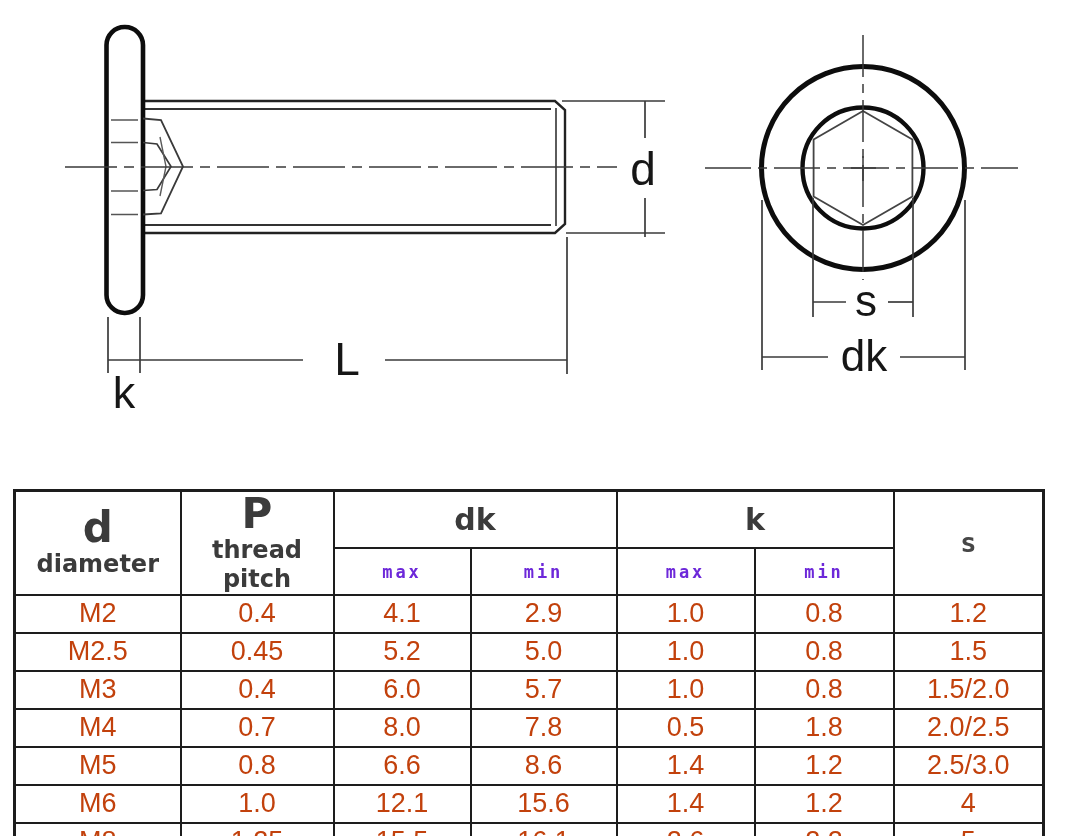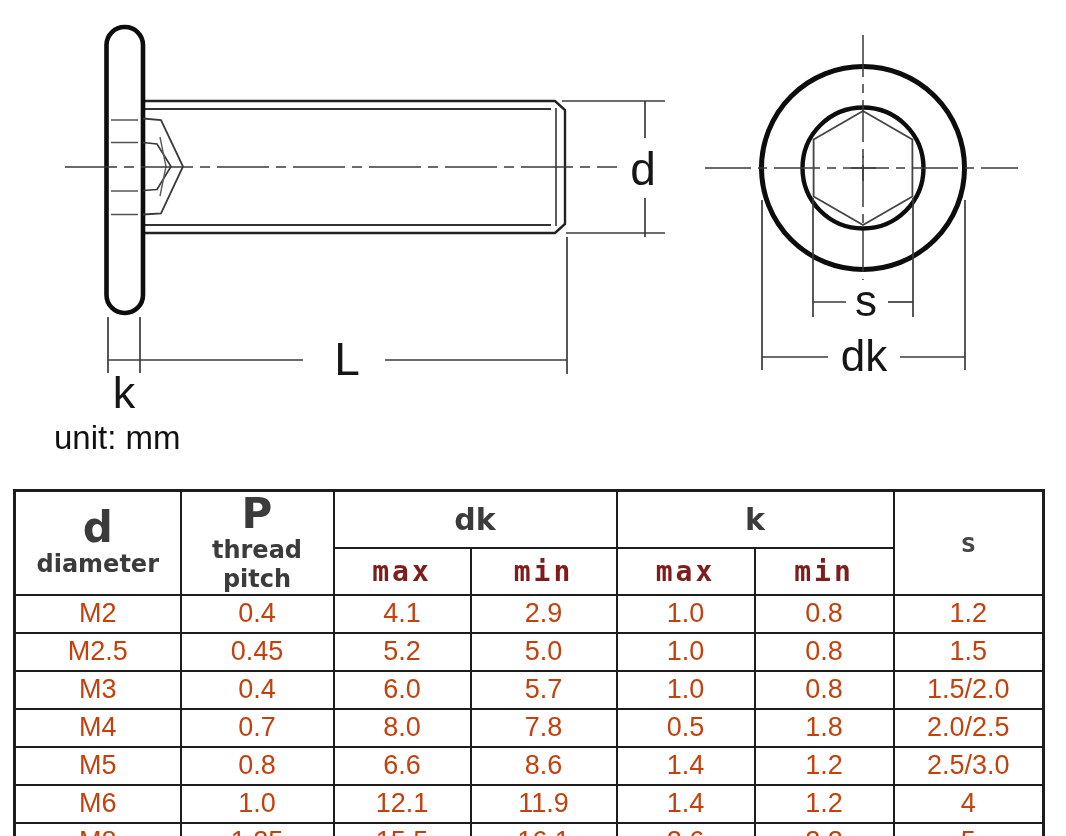--- a/index.html
+++ b/index.html
@@ -9,22 +9,22 @@
   .dim-label{font-family:"Liberation Sans",sans-serif;fill:#161616;}
   .unit-label{position:absolute;left:54px;top:419px;font-size:33px;color:#111;
               font-family:"Liberation Sans",sans-serif;}
   table.spec{position:absolute;left:13px;top:489px;width:1029px;border-collapse:collapse;
              table-layout:fixed;background:#fff;border:3px solid #1d1d1d;}
   table.spec th,table.spec td{border:2px solid #1d1d1d;text-align:center;vertical-align:middle;
              padding:0;overflow:hidden;}
   .hdr-sym{font-family:"DejaVu Sans",sans-serif;font-size:42px;line-height:1.05;color:#3b3b3b;}
   .hdr-sub{font-family:"DejaVu Sans",sans-serif;font-size:24px;line-height:1.2;color:#3b3b3b;}
   .hdr-group{font-family:"DejaVu Sans",sans-serif;font-size:30px;color:#3b3b3b;height:45px;}
-  .hdr-mm{font-family:"DejaVu Sans Mono",monospace;font-weight:bold;font-size:28px;
-          letter-spacing:3px;color:#7f1d1d;height:36px;margin-left:13px;}
+  .hdr-mm{font-family:"DejaVu Sans Mono",monospace;font-weight:bold;font-size:17px;
+          letter-spacing:3px;color:#6d28d9;height:36px;margin-left:13px;}
   .hdr-s{font-family:"DejaVu Sans Mono",monospace;font-weight:bold;font-size:27px;color:#474747;}
   tbody.spec-body td{font-size:27px;color:#c2410c;height:36px;font-family:"Liberation Sans",sans-serif;}
 </style>
 </head>
 <body>
 
 <div class="stage">
 
   <svg class="drawing" width="1066" height="478" viewBox="0 0 1066 478">
 
@@ -87,21 +87,20 @@
       <g stroke="#3a3a3a" stroke-width="1.7">
         <line x1="762" y1="200" x2="762" y2="370"></line>
         <line x1="965" y1="200" x2="965" y2="370"></line>
         <line x1="762" y1="357" x2="828" y2="357"></line>
         <line x1="900" y1="357" x2="965" y2="357"></line>
       </g>
       <text class="dim-label" x="864" y="371" font-size="44" text-anchor="middle">dk</text>
     </g>
   </svg>
 
-  <div class="unit-label">unit: mm</div>
 
   <table class="spec">
     <colgroup>
       <col style="width:166px">
         <col style="width:153px">
         <col style="width:137px">
       <col style="width:146px">
         <col style="width:138px">
         <col style="width:139px">
       <col style="width:150px">
@@ -170,21 +169,21 @@
         <td>6.6</td>
         <td>8.6</td>
         <td>1.4</td>
         <td>1.2</td>
         <td>2.5/3.0</td>
       </tr>
       <tr>
         <td>M6</td>
         <td>1.0</td>
         <td>12.1</td>
-        <td>11.9</td>
+        <td>15.6</td>
         <td>1.4</td>
         <td>1.2</td>
         <td>4</td>
       </tr>
       <tr>
         <td>M8</td>
         <td>1.25</td>
         <td>15.5</td>
         <td>16.1</td>
         <td>2.6</td>

